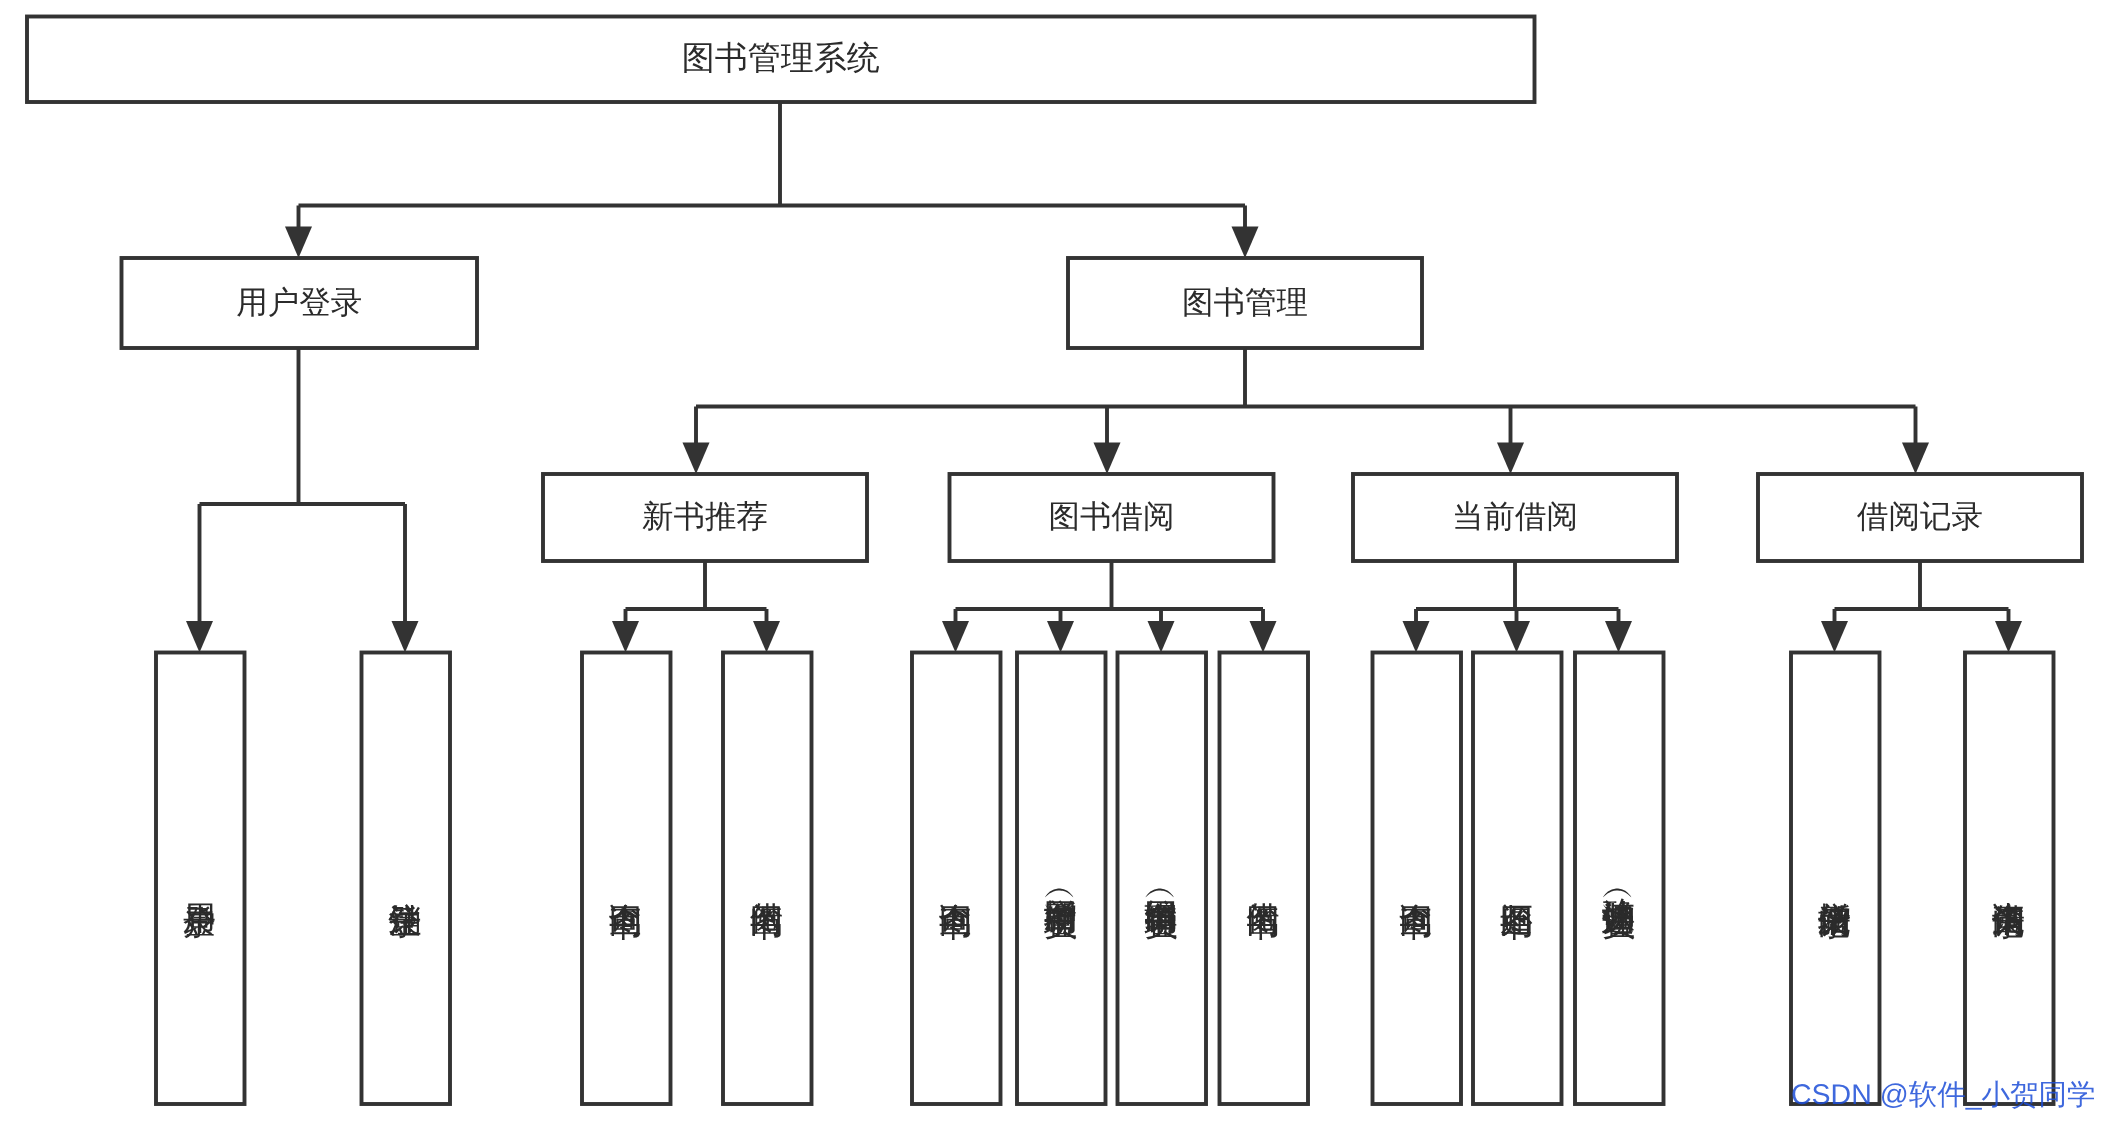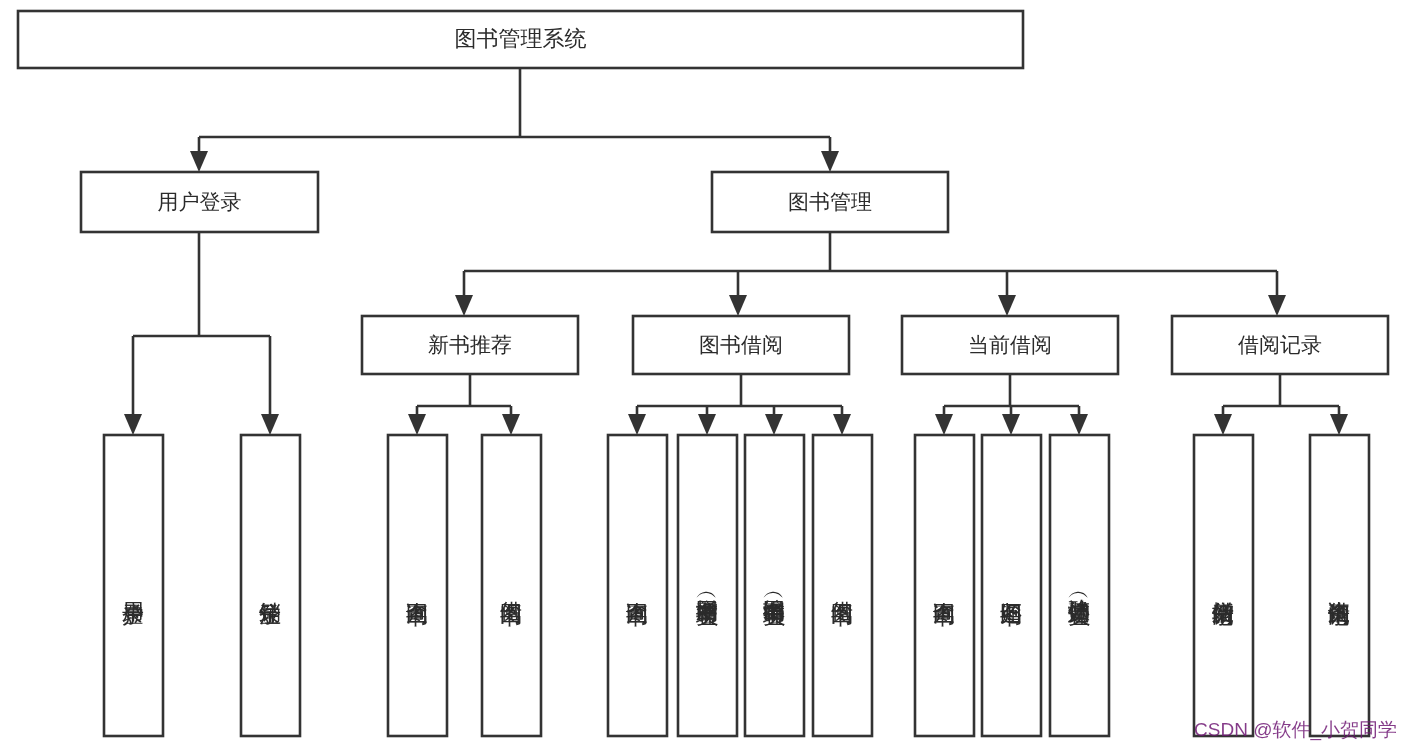--- a/index.html
+++ b/index.html
@@ -70,21 +70,21 @@
     text-align: center;
     white-space: nowrap;
     pointer-events: none;
   }
   .watermark {
     position: absolute;
     right: 8px;
     bottom: 4px;
     font-family: "Liberation Sans", "DejaVu Sans", sans-serif;
     font-size: 19px;
-    color: #701a75;
+    color: #1d4ed8;
     opacity: 0.85;
     white-space: nowrap;
     user-select: none;
   }
 </style>
 </head>
 <body>
 
 <div id="diagram-root">
 

